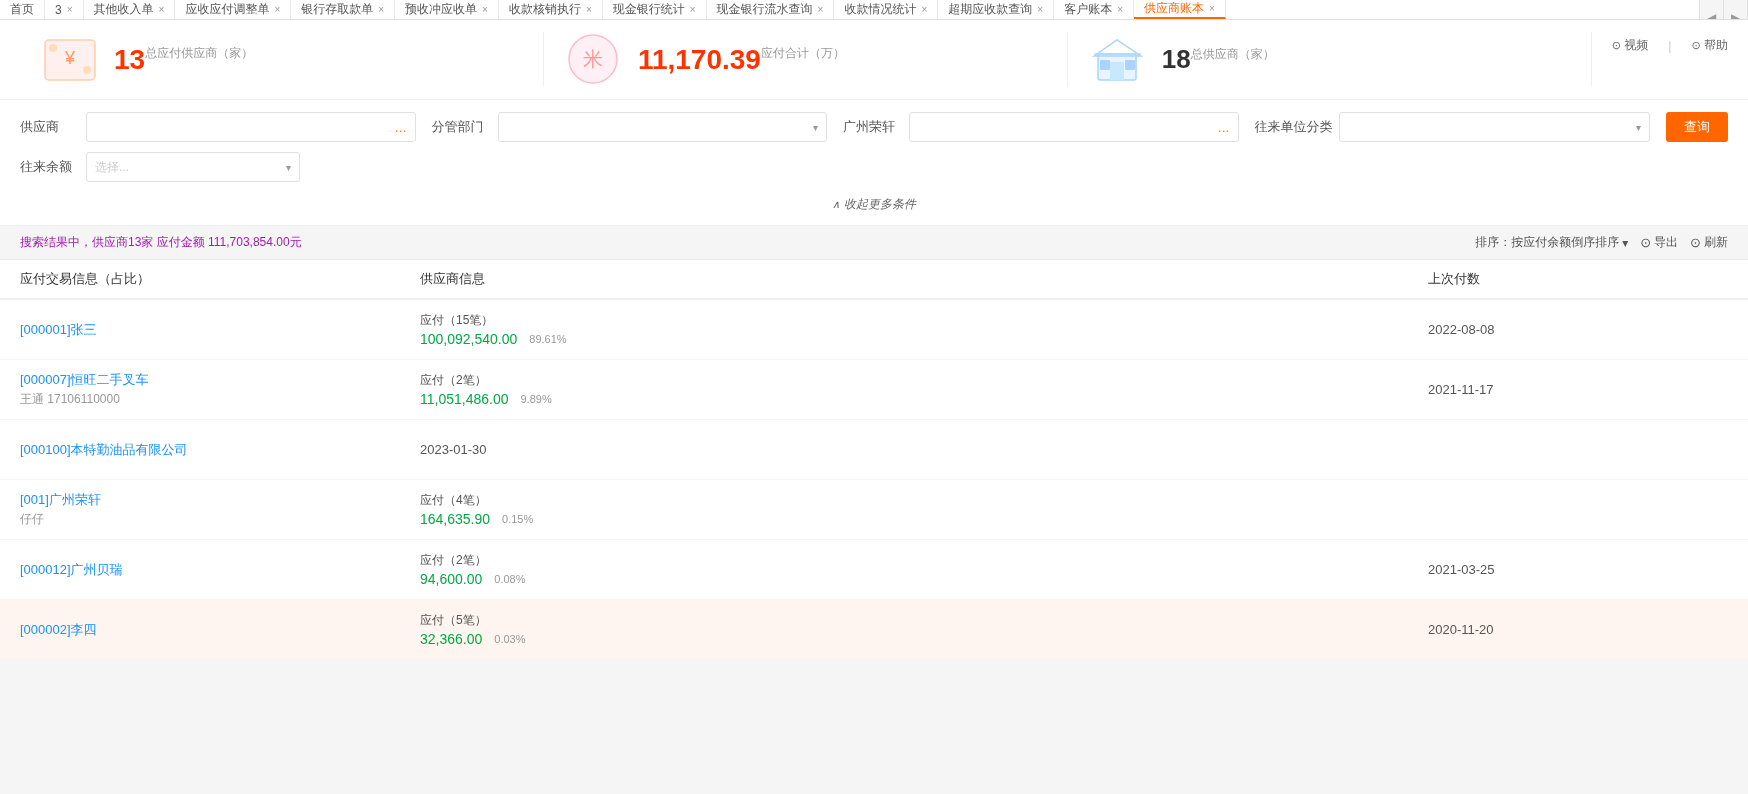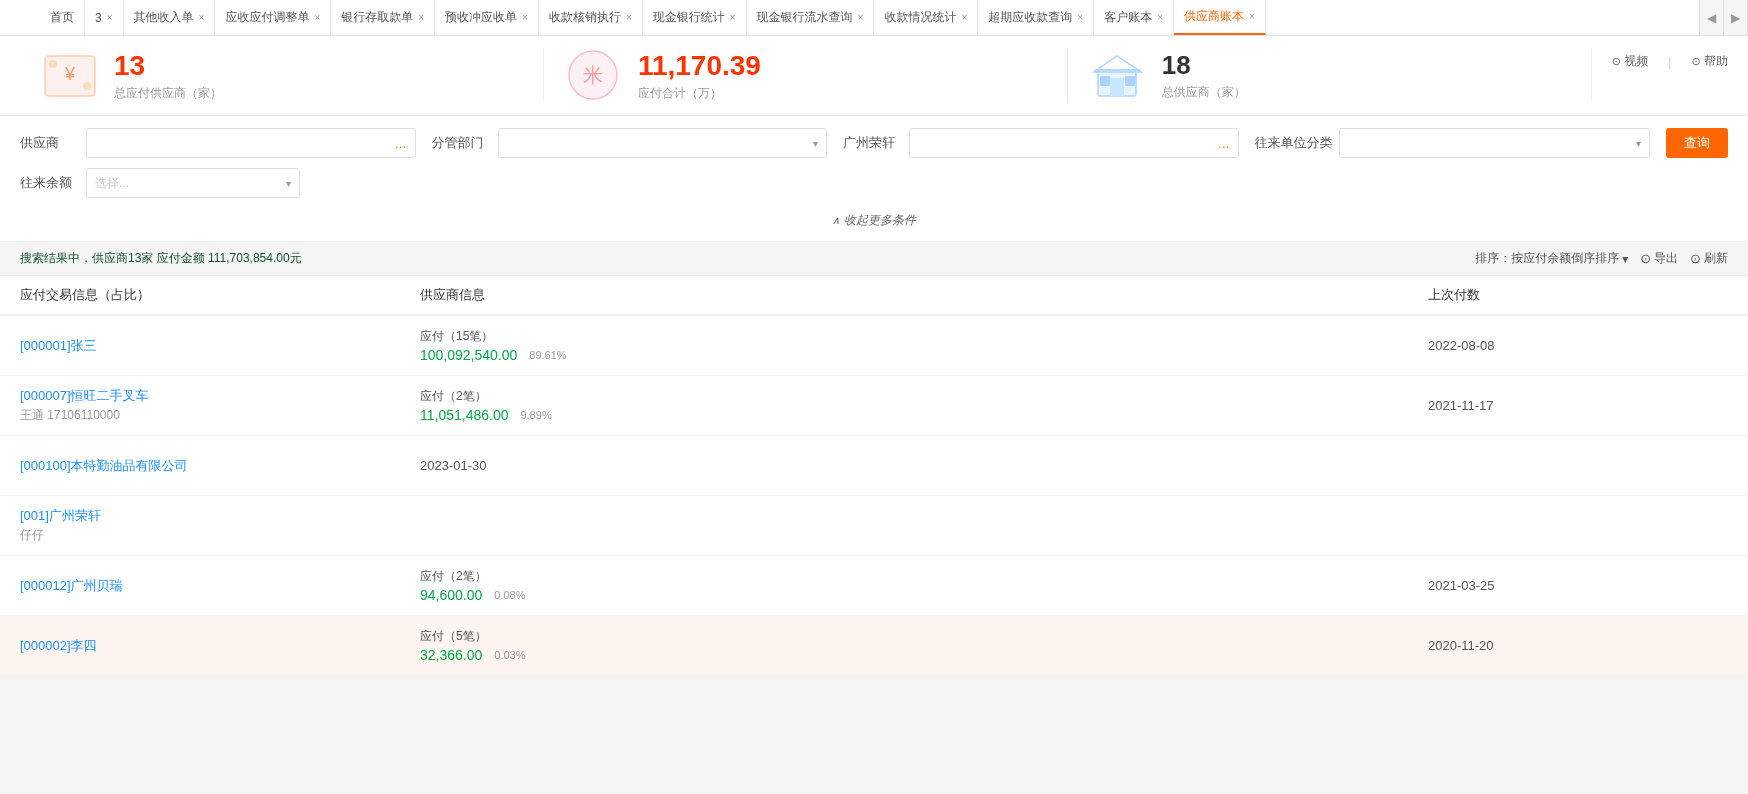--- a/index.html
+++ b/index.html
@@ -1,32 +1,32 @@
 <!DOCTYPE html>
 <html><head>
   <meta charset="utf-8">
   <style>
     * { margin: 0; padding: 0; box-sizing: border-box; }
     body { font-family: 'Microsoft YaHei', Arial, sans-serif; font-size: 13px; background: #f5f5f5; color: #333; overflow-x: hidden; }
 
     
-    .top-nav { display: flex; align-items: flex-start; background: #fff; border-bottom: 1px solid #e0e0e0; height: 36px; overflow: hidden; padding-left: 40px; }
+    .top-nav { display: flex; align-items: flex-start; background: #fff; border-bottom: 1px solid #e0e0e0; height: 20px; overflow: hidden; }
     .nav-tab { display: flex; align-items: center; padding: 0 10px; height: 100%; border-right: 1px solid #e8e8e8; font-size: 12px; color: #555; white-space: nowrap; cursor: pointer; flex-shrink: 0; }
     .nav-tab.active { color: #ff6600; border-bottom: 2px solid #ff6600; }
     .nav-tab .close-btn { margin-left: 5px; color: #999; font-size: 10px; cursor: pointer; }
     .nav-arrows { display: flex; align-items: center; margin-left: auto; border-left: 1px solid #e0e0e0; }
     .nav-arrow { width: 24px; height: 36px; display: flex; align-items: center; justify-content: center; cursor: pointer; background: #f5f5f5; border-right: 1px solid #e0e0e0; color: #999; font-size: 12px; }
 
     
     .stats-bar { display: flex; align-items: center; background: #fff; padding: 12px 20px; border-bottom: 1px solid #f0f0f0; min-height: 80px; }
     .stat-item { display: flex; align-items: center; flex: 1; padding: 0 20px; border-right: 1px solid #f0f0f0; }
     .stat-item:last-child { border-right: none; }
     .stat-icon { width: 60px; height: 55px; display: flex; align-items: center; justify-content: center; margin-right: 14px; }
     .stat-icon svg { width: 55px; height: 55px; }
-    .stat-content { display: flex; flex-direction: column; }
+    .stat-content { display: flex; flex-direction: row; }
     .stat-number { font-size: 28px; font-weight: bold; color: #ff3300; line-height: 1.2; }
     .stat-label { font-size: 12px; color: #999; margin-top: 2px; }
     .top-right-links { display: flex; align-items: center; gap: 20px; font-size: 12px; color: #666; margin-left: 20px; align-self: flex-start; padding-top: 5px; }
     .top-right-links span { cursor: pointer; }
     .top-right-links .divider { color: #ccc; }
 
     
     .filter-area { background: #fff; padding: 12px 20px; border-bottom: 1px solid #f0f0f0; }
     .filter-row { display: flex; align-items: center; gap: 16px; margin-bottom: 10px; }
     .filter-row:last-child { margin-bottom: 0; }
@@ -35,21 +35,21 @@
     .filter-input { flex: 1; height: 30px; border: 1px solid #e0e0e0; border-radius: 3px; padding: 0 8px; font-size: 12px; color: #333; display: flex; align-items: center; justify-content: space-between; background: #fff; cursor: pointer; position: relative; }
     .filter-input .dots { color: #ff8c00; font-size: 14px; }
     .filter-input .arrow { color: #999; font-size: 10px; }
     .filter-input-text { font-size: 12px; color: #ccc; }
     .query-btn { background: #ff6600; color: #fff; border: none; border-radius: 3px; padding: 6px 18px; font-size: 13px; cursor: pointer; white-space: nowrap; }
     .collapse-btn { display: flex; align-items: center; justify-content: center; gap: 4px; color: #666; font-size: 12px; cursor: pointer; margin: 4px auto 0; width: fit-content; font-style: italic; }
     .collapse-btn::before { content: '∧'; font-size: 11px; }
 
     
     .result-bar { display: flex; align-items: center; justify-content: space-between; background: #f5f5f5; padding: 8px 20px; border-bottom: 1px solid #e8e8e8; }
-    .result-info { font-size: 12px; color: #14532d; }
+    .result-info { font-size: 12px; color: #a21caf; }
     .result-actions { display: flex; align-items: center; gap: 12px; font-size: 12px; color: #555; }
     .sort-btn { display: flex; align-items: center; gap: 3px; cursor: pointer; color: #555; }
     .action-btn { display: flex; align-items: center; gap: 3px; cursor: pointer; color: #555; }
     .action-btn .icon { font-size: 13px; }
 
     
     .table-container { background: #fff; margin: 0; overflow: auto; }
     .table-header { display: grid; grid-template-columns: 400px 1fr 300px; padding: 10px 20px; border-bottom: 2px solid #f0f0f0; background: #fff; }
     .col-header { font-size: 13px; color: #333; font-weight: 500; }
     .table-row { display: grid; grid-template-columns: 400px 1fr 300px; padding: 10px 20px; border-bottom: 1px solid #f5f5f5; align-items: center; min-height: 60px; }
@@ -299,20 +299,27 @@
       <a class="supplier-name" href="#">[000100]本特勤油品有限公司</a>
     </div>
     <div class="last-payment">2023-01-30</div>
   </div>
 
   <div class="table-row">
     <div>
       <a class="supplier-name" href="#">[001]广州荣轩</a>
       <div class="supplier-sub">仔仔</div>
     </div>
+    <div class="tx-info">
+      <div class="tx-label">应付（4笔）</div>
+      <div class="tx-row">
+        <span class="tx-amount">164,635.90</span>
+        <span class="tx-percent">0.15%</span>
+      </div>
+    </div>
     <div class="last-payment"></div>
   </div>
 
   <div class="table-row">
     <div>
       <a class="supplier-name" href="#">[000012]广州贝瑞</a>
     </div>
     <div class="tx-info">
       <div class="tx-label">应付（2笔）</div>
       <div class="tx-row">

